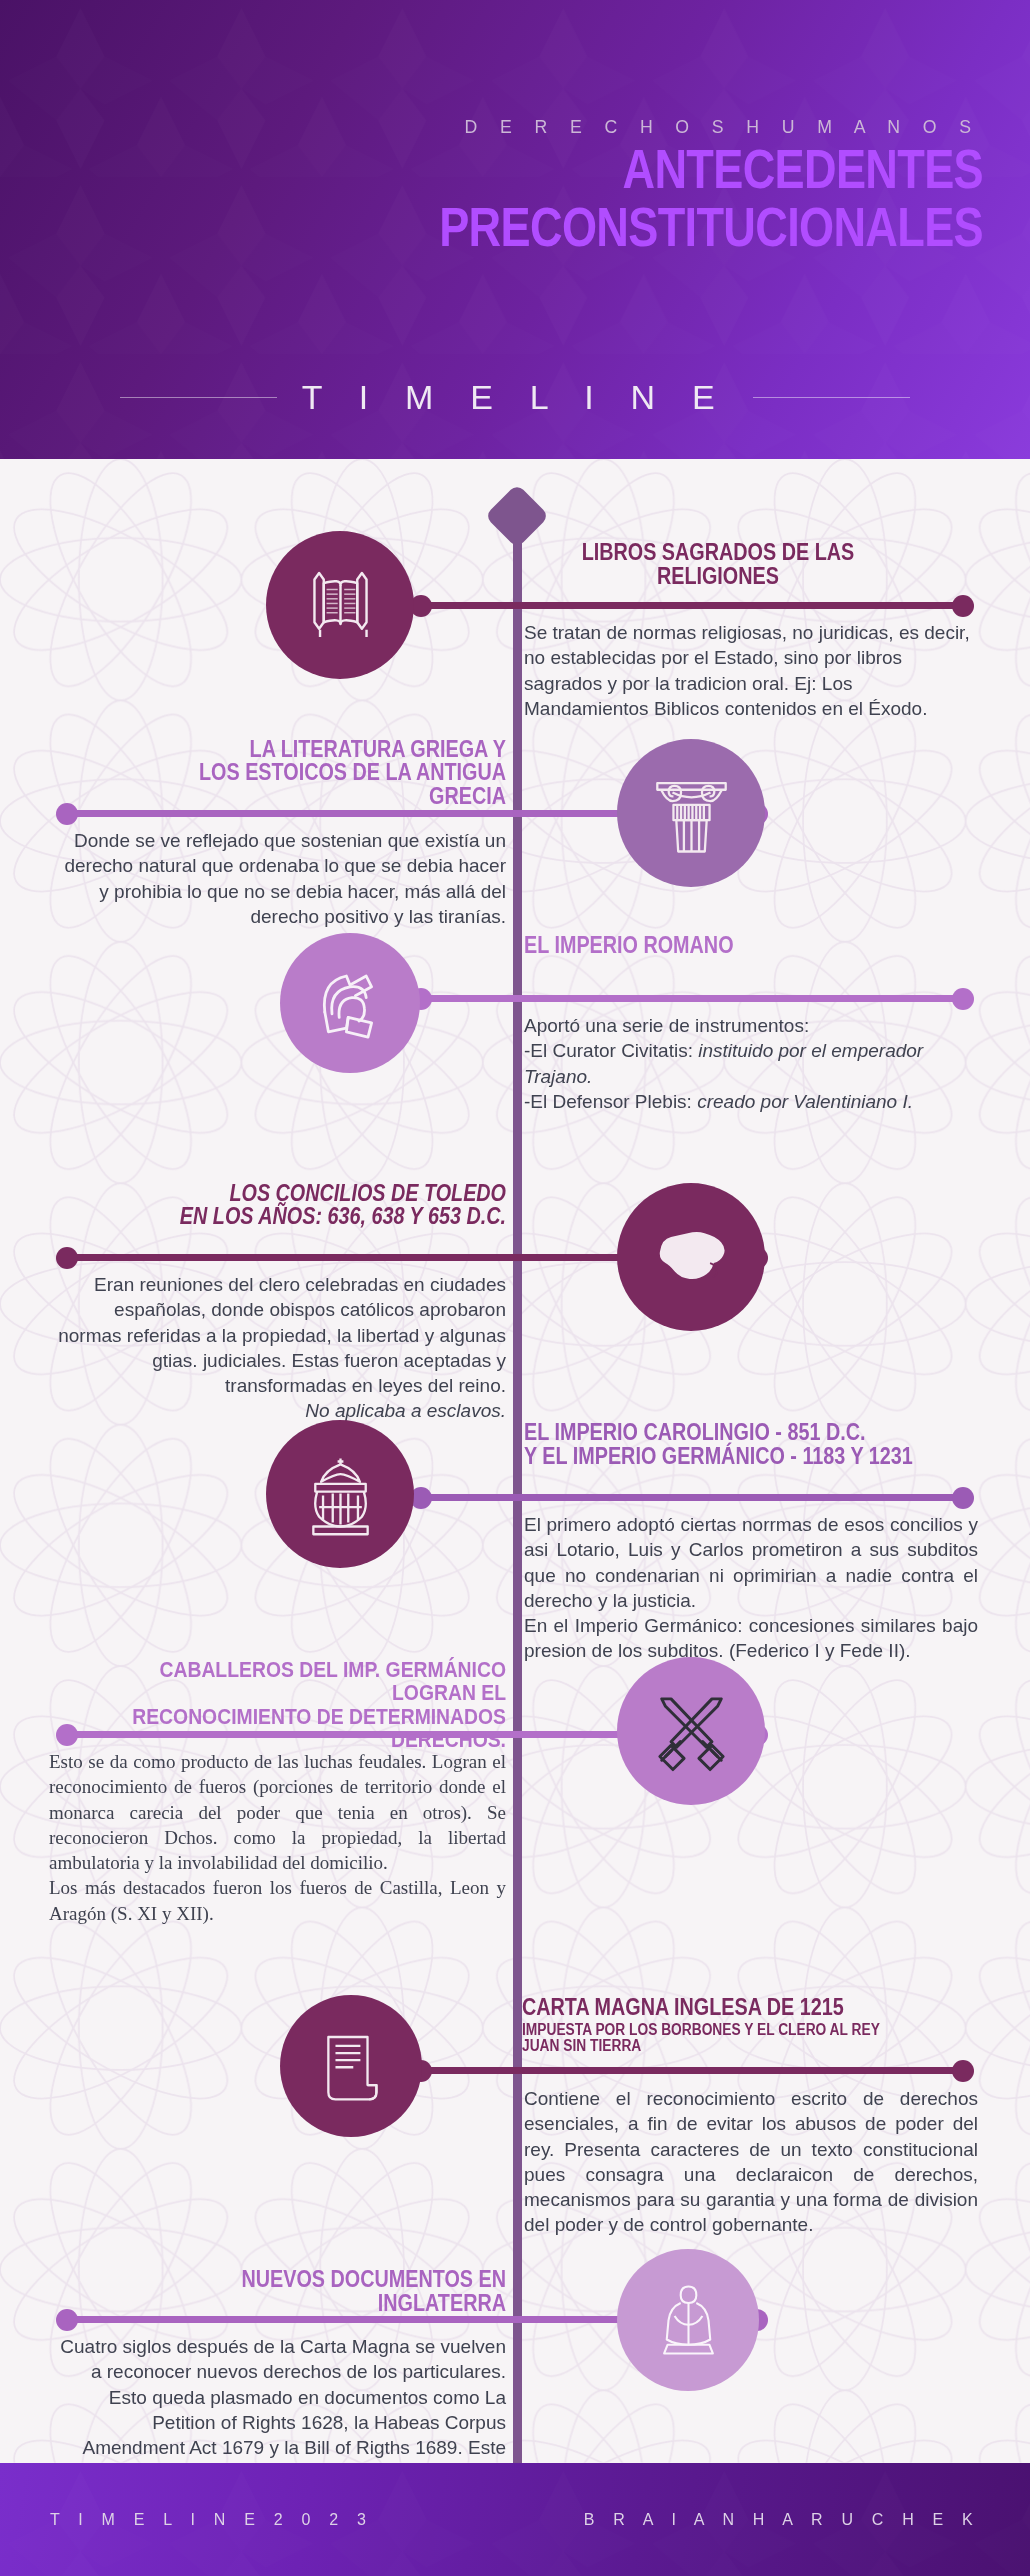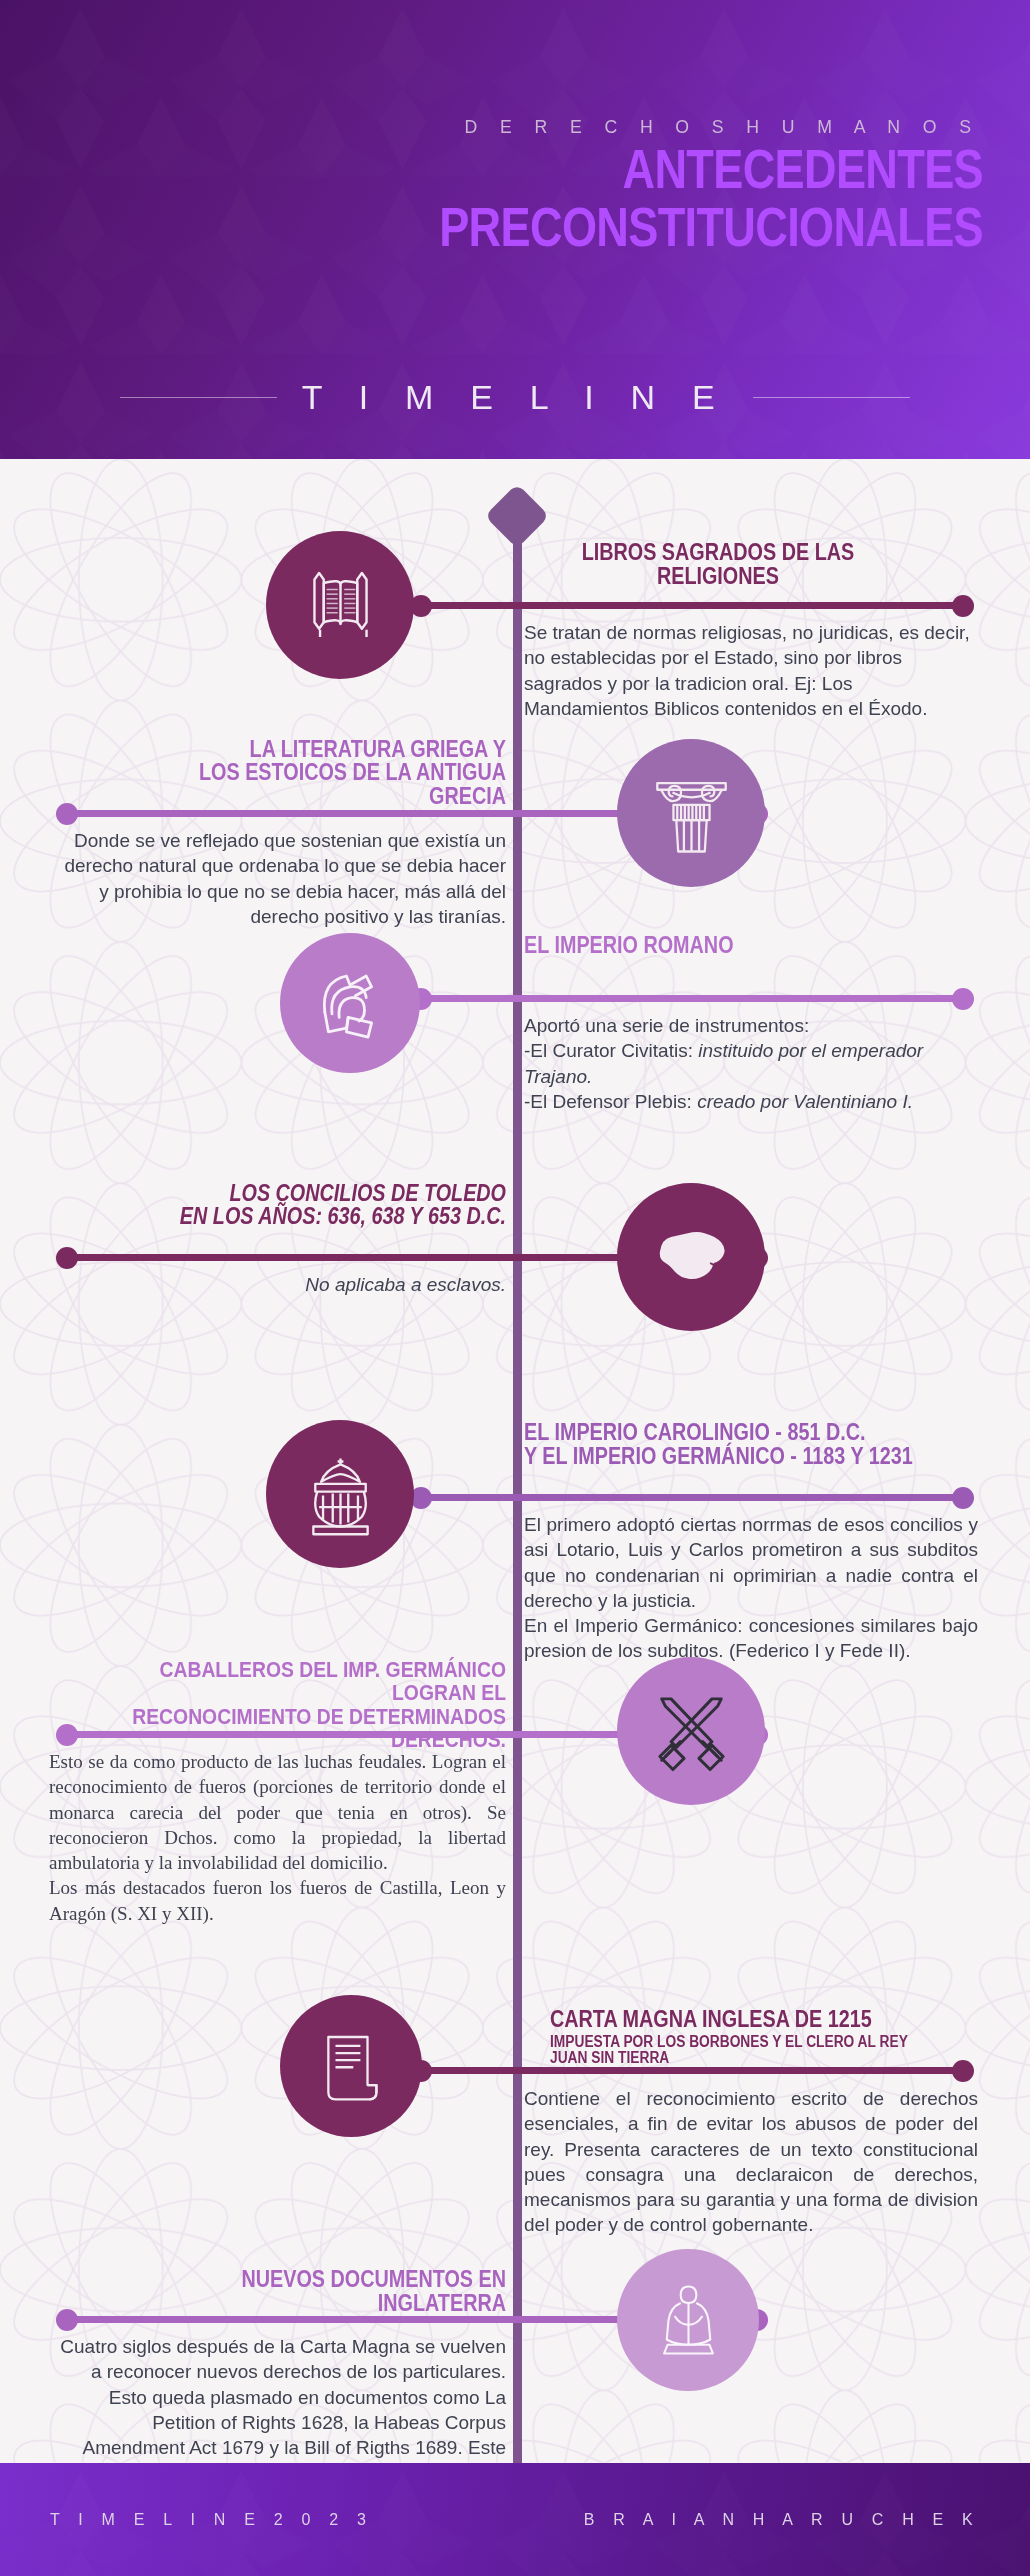--- a/index.html
+++ b/index.html
@@ -322,20 +322,21 @@
       <div class="bar" style="background:#7a2a5f;"></div>
       <div class="dot l" style="background:#7a2a5f;"></div>
       <div class="dot r" style="background:#7a2a5f;"></div>
     </div>
 
     <div class="txtblk" style="right:524px; width:451px; top:22.5px; text-align:right;font-style:italic;">
       <div class="hd right" style="color:#7a2a5f; font-size:23px;">LOS CONCILIOS DE TOLEDO</div>
       <div class="hd right" style="color:#7a2a5f; font-size:23px;">EN LOS AÑOS: 636, 638 Y 653 D.C.</div>
     </div>
     <div class="txtblk" style="right:524px; width:451px; top:113px;">
+      <div class="bd rt">Eran reuniones del clero celebradas en ciudades españolas, donde obispos católicos aprobaron normas referidas a la propiedad, la libertad y algunas gtias. judiciales. Estas fueron aceptadas y transformadas en leyes del reino.</div>
       <div class="bd rt" style="font-style:italic;">No aplicaba a esclavos.</div>
     </div>
   </div>
 
   <div class="row" style="top:938px;">
     <div class="icon-circle" style="left:266px; top:22.5px; width:148px; height:148px; background:#7a2a5f;">
       <svg width="97" height="97" viewBox="0 0 100 100">
         <g fill="none" stroke="#f3e9f0" stroke-width="2.4" stroke-linejoin="round">
           <path d="M50 14 v6 M47 17 h6"></path>
           <path d="M50 20 q-16 6 -20 18 q14 -8 20 -8 q6 0 20 8 q-4 -12 -20 -18 z"></path>
@@ -404,21 +405,21 @@
         </g>
       </svg>
     </div>
 
     <div class="rail" style="left:414px; right:60px; top:95px;">
       <div class="bar" style="background:#7a2a5f;"></div>
       <div class="dot l" style="background:#7a2a5f;"></div>
       <div class="dot r" style="background:#7a2a5f;"></div>
     </div>
 
-    <div class="txtblk" style="left:550px; width:463px; top:24px;margin-top:12px;">
+    <div class="txtblk" style="left:522px; width:463px; top:24px;">
       <div class="hd left" style="color:#7a2a5f; font-size:23px;">CARTA MAGNA INGLESA DE 1215</div>
       <div class="sub" style="color:#7a2a5f; font-size:16px; margin-top:1.6px;">IMPUESTA POR LOS BORBONES Y EL CLERO AL REY JUAN SIN TIERRA</div>
     </div>
     <div class="txtblk" style="left:524px; width:454px; top:114px;">
       <div class="bd jt">Contiene el reconocimiento escrito de derechos esenciales, a fin de evitar los abusos de poder del rey. Presenta caracteres de un texto constitucional pues consagra una declaraicon de derechos, mecanismos para su garantia y una forma de division del poder y de control gobernante.</div>
     </div>
   </div>
 
   <div class="row" style="top:1767px;">
     <div class="icon-circle" style="left:617px; top:22.5px; width:142px; height:142px; background:#c79ad3;">

